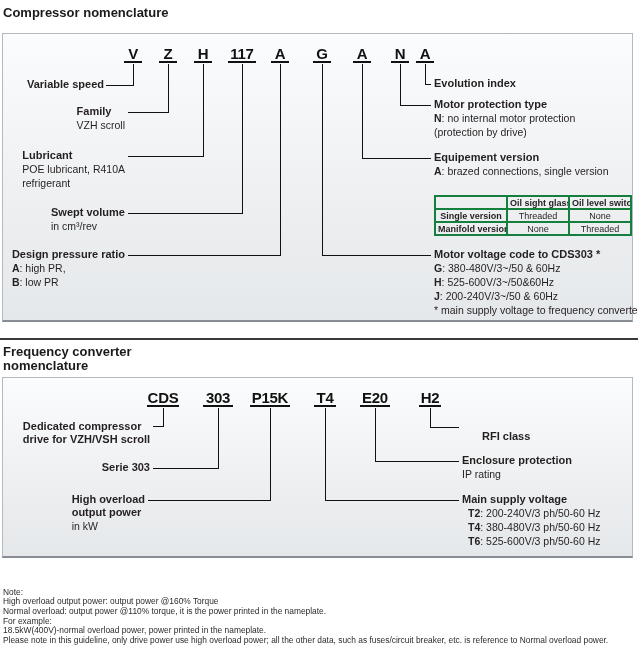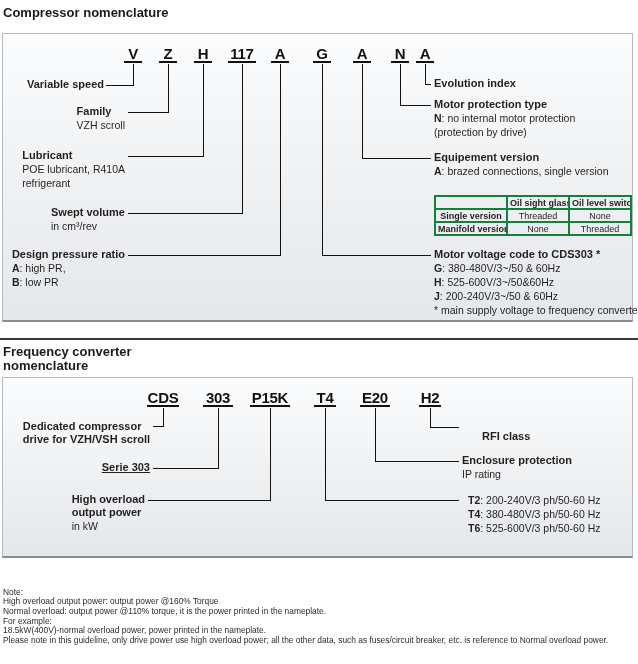--- a/index.html
+++ b/index.html
@@ -171,40 +171,41 @@
 <div class="hline" style="left:148px; top:500px; width:123px;"></div>
 <div class="hline" style="left:325px; top:500px; width:134px;"></div>
 <div class="hline" style="left:375px; top:461px; width:84px;"></div>
 <div class="hline" style="left:430px; top:427px; width:29px;"></div>
 
 <div class="lbl left" style="right:488px; top:420px;">
   <div class="t">Dedicated compressor</div>
   <div class="t">drive for VZH/VSH scroll</div>
 </div>
 
-<div class="lbl left" style="right:488px; top:461px;text-decoration:underline;">
+<div class="lbl left" style="right:488px; top:461px;">
   <div class="t">Serie 303</div>
 </div>
 
 <div class="lbl left" style="right:493px; top:493px;">
   <div class="t">High overload</div>
   <div class="t">output power</div>
   <div>in kW</div>
 </div>
 
 <div class="lbl" style="left:482px; top:420px;margin-top:10px;">
   <div class="t">RFI class</div>
 </div>
 
 <div class="lbl" style="left:462px; top:454px;">
   <div class="t">Enclosure protection</div>
   <div>IP rating</div>
 </div>
 
 <div class="lbl" style="left:462px; top:493px;">
+  <div class="t">Main supply voltage</div>
   <div style="padding-left:6px;"><span class="b">T2</span><span>: 200-240V/3 ph/50-60 Hz</span></div>
   <div style="padding-left:6px;"><span class="b">T4</span><span>: 380-480V/3 ph/50-60 Hz</span></div>
   <div style="padding-left:6px;text-align:center;"><span class="b">T6</span><span>: 525-600V/3 ph/50-60 Hz</span></div>
 </div>
 
 <div class="note" style="left:3px; top:588px;">
   <div>Note:</div>
   <div>High overload output power: output power @160% Torque</div>
   <div>Normal overload: output power @110% torque, it is the power printed in the nameplate.</div>
 </div>

